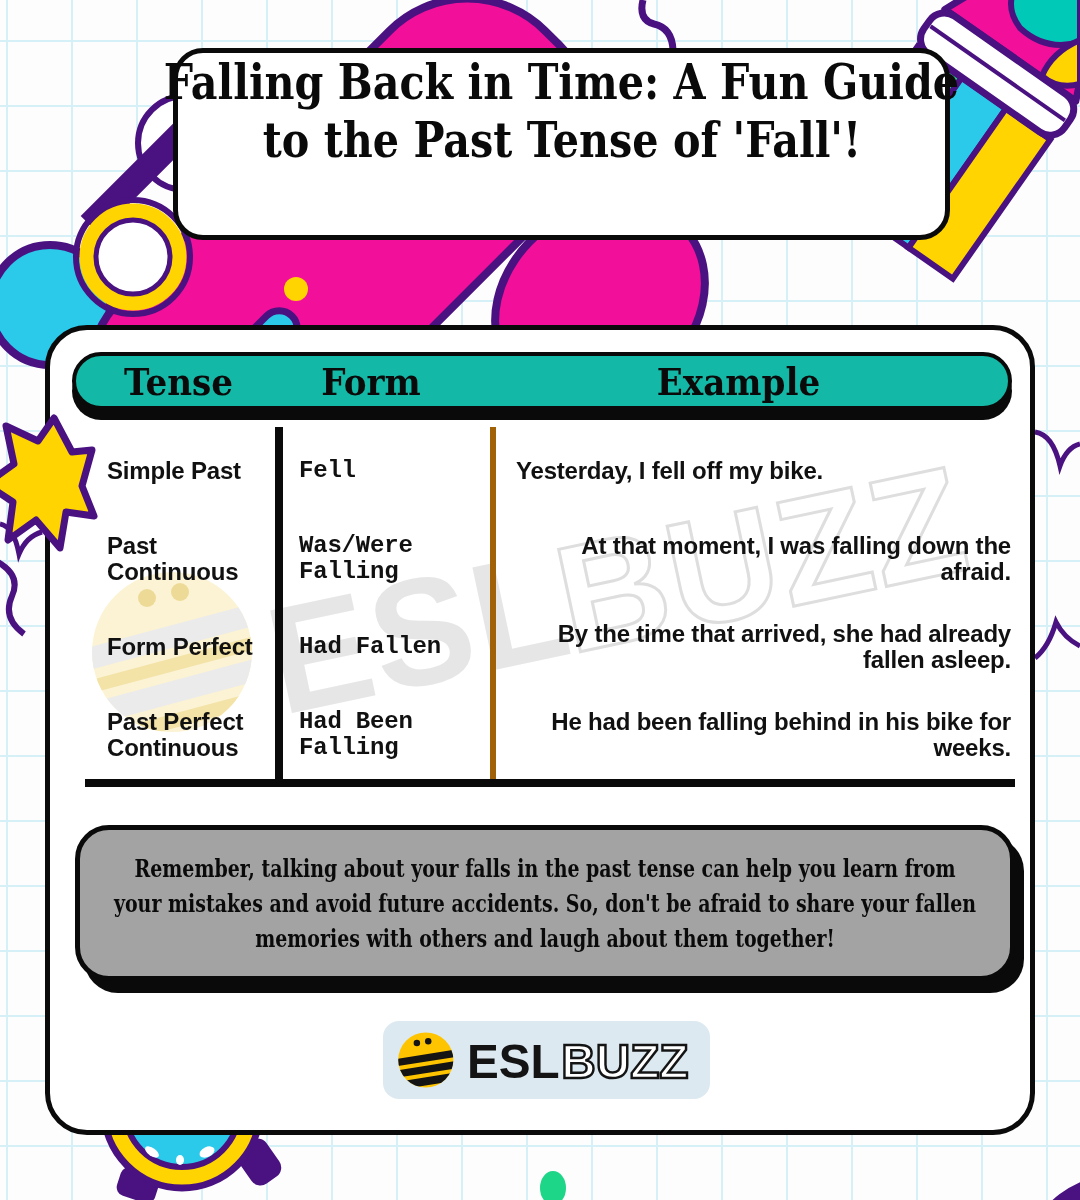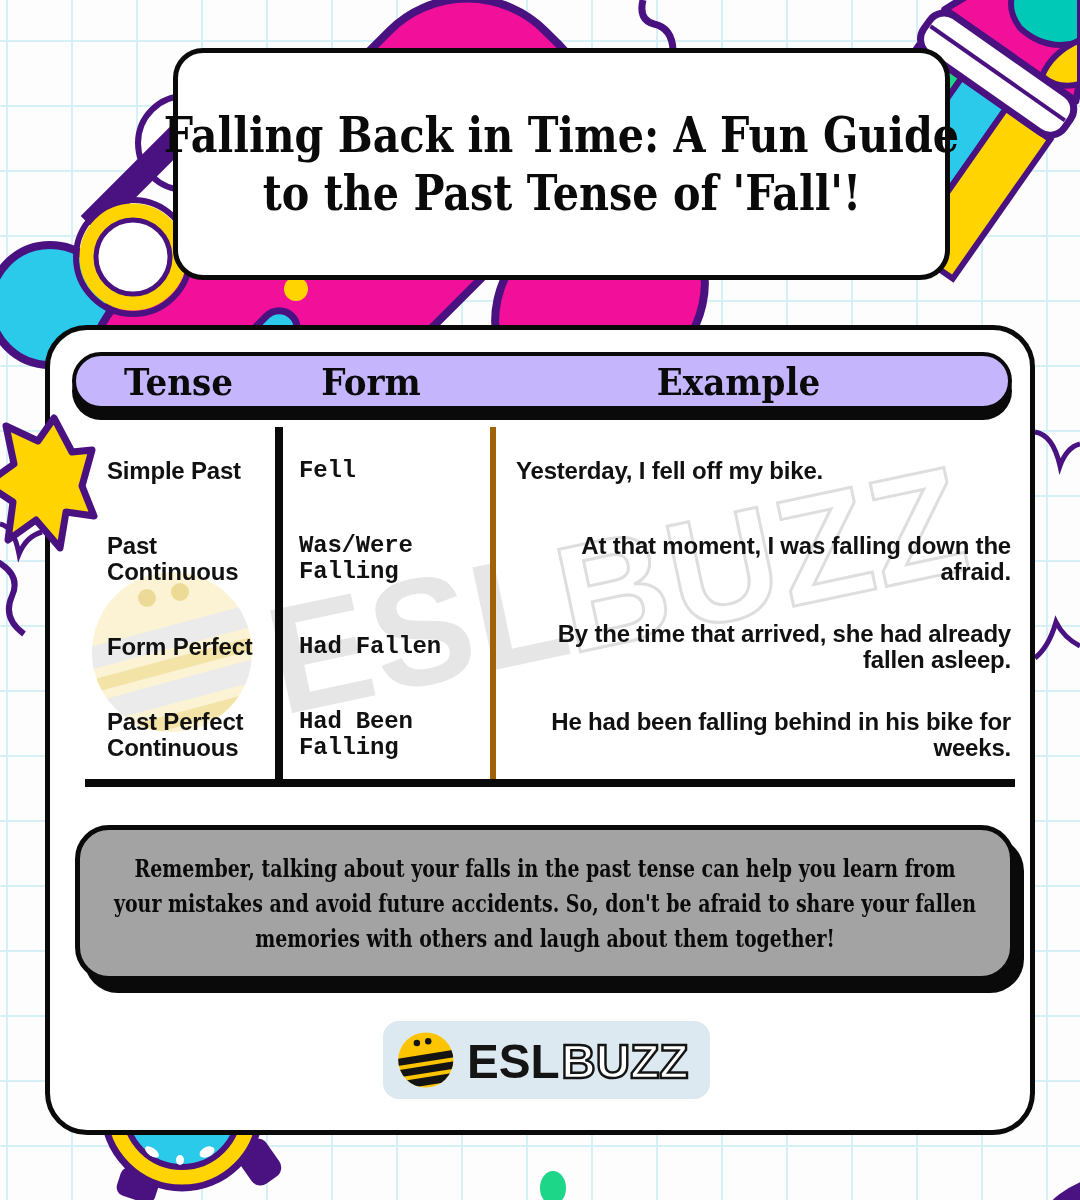--- a/index.html
+++ b/index.html
@@ -18,39 +18,39 @@
   .decor{ position:absolute; left:0; top:0; z-index:1; }
   .decor-front{ position:absolute; left:0; top:0; z-index:3; pointer-events:none; }
 
   
   .fp{fill:var(--pink);} .fc{fill:var(--cyan);} .fy{fill:var(--yellow);}
   .fg{fill:var(--green);} .ft{fill:var(--teal);} .fw{fill:#ffffff;}
   .fpu{fill:var(--purple);} .sp{stroke:var(--purple);} .sy{stroke:var(--yellow);}
 
   
   .title-card{
-    position:absolute; left:173px; top:48px; width:777px; height:232px;
+    position:absolute; left:173px; top:48px; width:777px; height:192px;
     background:#fff; border:5px solid #0a0a0a; border-radius:30px; z-index:2;
-    display:flex; flex-direction:column; align-items:center; justify-content:center;
+    display:flex; flex-direction:column; align-items:center; justify-content:flex-start;
   }
   .slab{ font-family:"DejaVu Serif","Liberation Serif",serif; font-weight:700; color:#0a0a0a; }
   .title-line{ font-size:48px; line-height:58px; white-space:nowrap; transform:scaleX(.86); }
 
   
   .main-card{
     position:absolute; left:45px; top:325px; width:990px; height:810px;
     background:#fff; border:5px solid #0a0a0a; border-radius:42px; z-index:2;
   }
   .wm-clip{ position:absolute; inset:0; border-radius:36px; overflow:hidden; z-index:0; }
   .wm-clip svg{ width:100%; height:100%; }
   .wm-text{ font-family:"Liberation Sans","DejaVu Sans",sans-serif; font-weight:700; font-size:152px; letter-spacing:2px; }
 
   .header-pill{
     position:absolute; left:22px; top:22px; width:940px; height:58px;
-    background:#c4b5fd; border:4px solid #0a0a0a; border-radius:32px;
+    background:#14b8a6; border:4px solid #0a0a0a; border-radius:32px;
     box-shadow:0 10px 0 #0a0a0a; z-index:2;
   }
   .header-pill span{
     position:absolute; top:0; height:100%; display:flex; align-items:center; justify-content:center;
     font-size:38px; white-space:nowrap; transform:scaleX(.9);
   }
   .h1{ left:0; width:205px; } .h2{ left:205px; width:180px; } .h3{ left:385px; width:555px; }
 
   .tbl{
     position:absolute; left:35px; top:97px; width:930px; height:360px; z-index:2;

